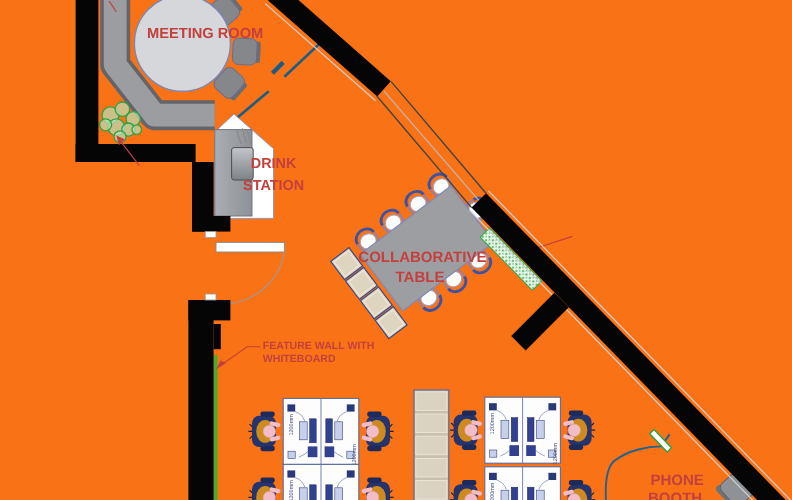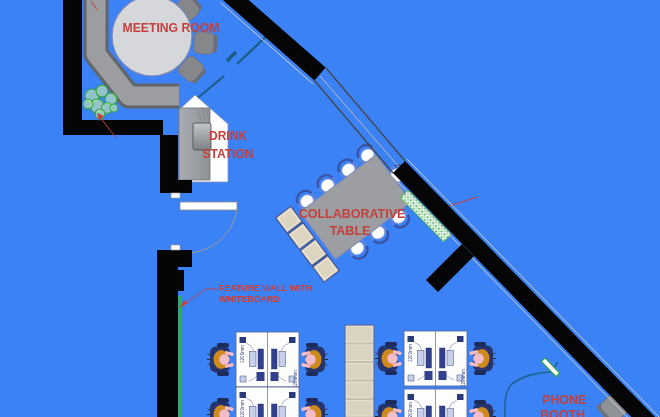--- a/index.html
+++ b/index.html
@@ -1,16 +1,16 @@
 <!DOCTYPE html>
 <html><head>
 <meta charset="utf-8">
 <style>
   html,body{margin:0;padding:0;background:#ffffff;}
-  .stage{position:relative;width:660px;height:417px;overflow:hidden;background:#3b82f6;
+  .stage{position:relative;width:660px;height:417px;overflow:hidden;background:#f97316;
          font-family:"Liberation Sans",sans-serif;}
   svg{position:absolute;left:0;top:0;}
   .lbl{font-family:"Liberation Sans",sans-serif;font-weight:700;fill:#c4403d;}
   .dim{font-family:"Liberation Sans",sans-serif;font-size:4.6px;fill:#3a477f;}
 </style>
 </head>
 <body>
 
 <div class="stage">
 <svg width="660" height="417" viewBox="0 0 660 417">

